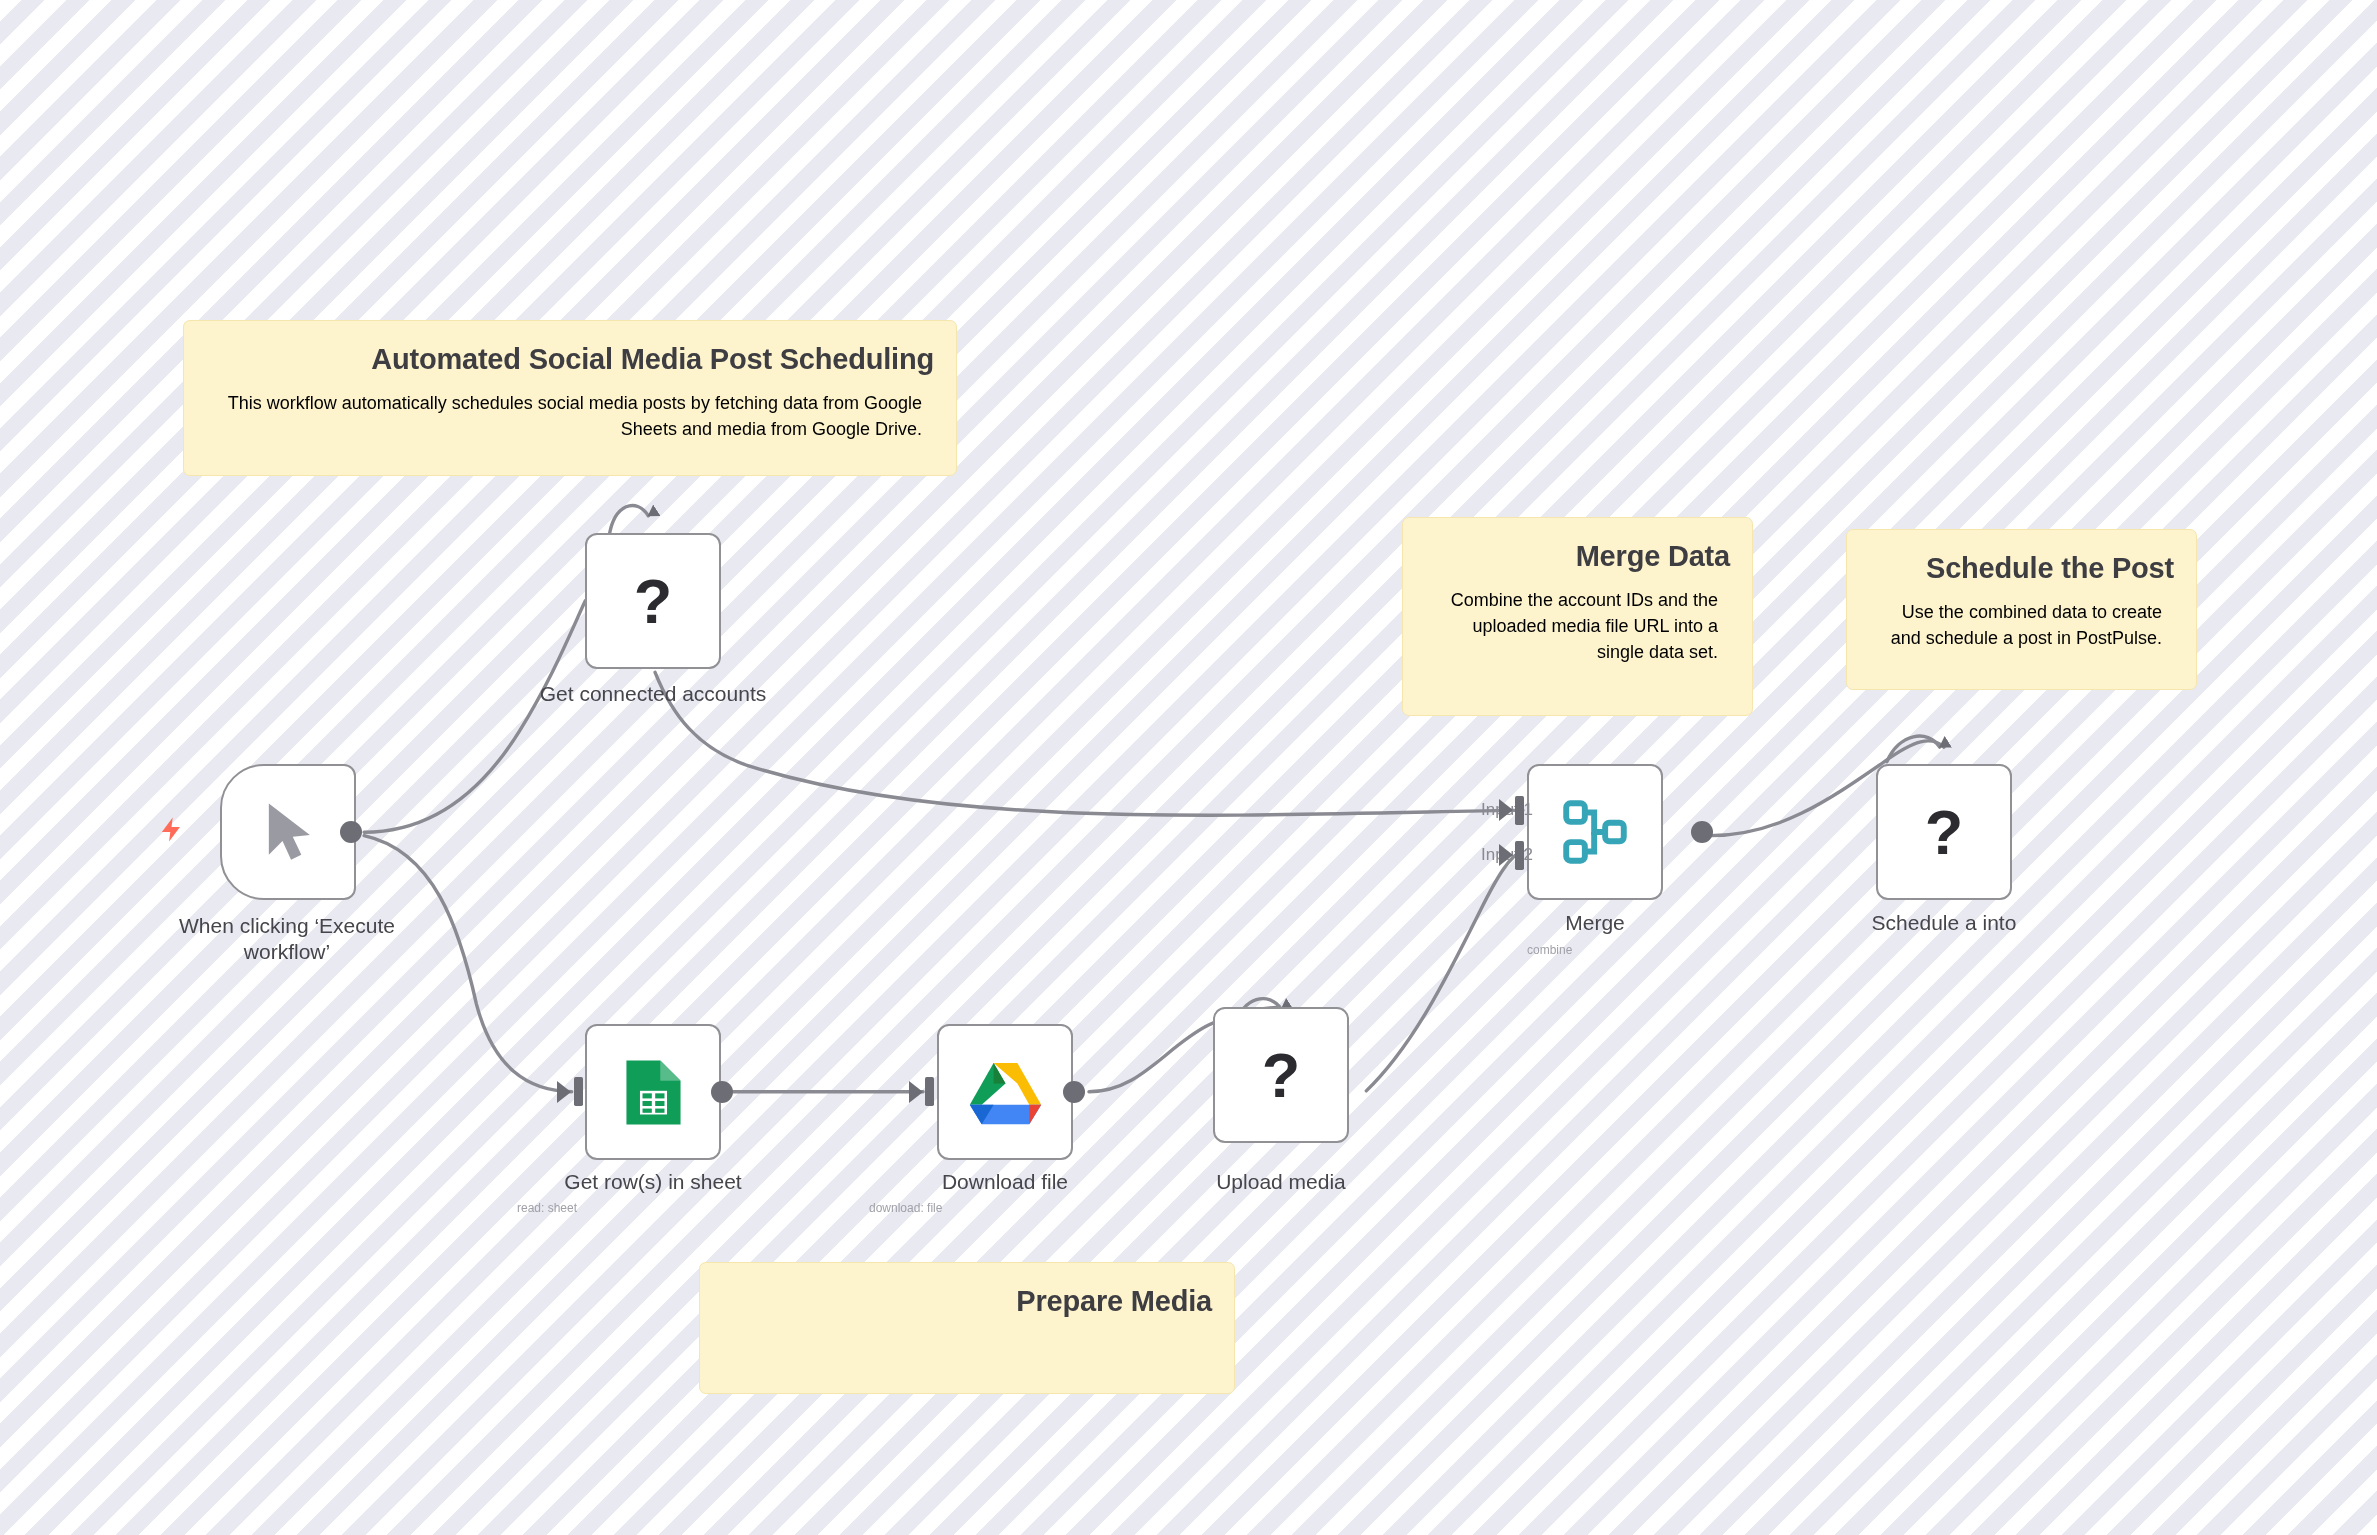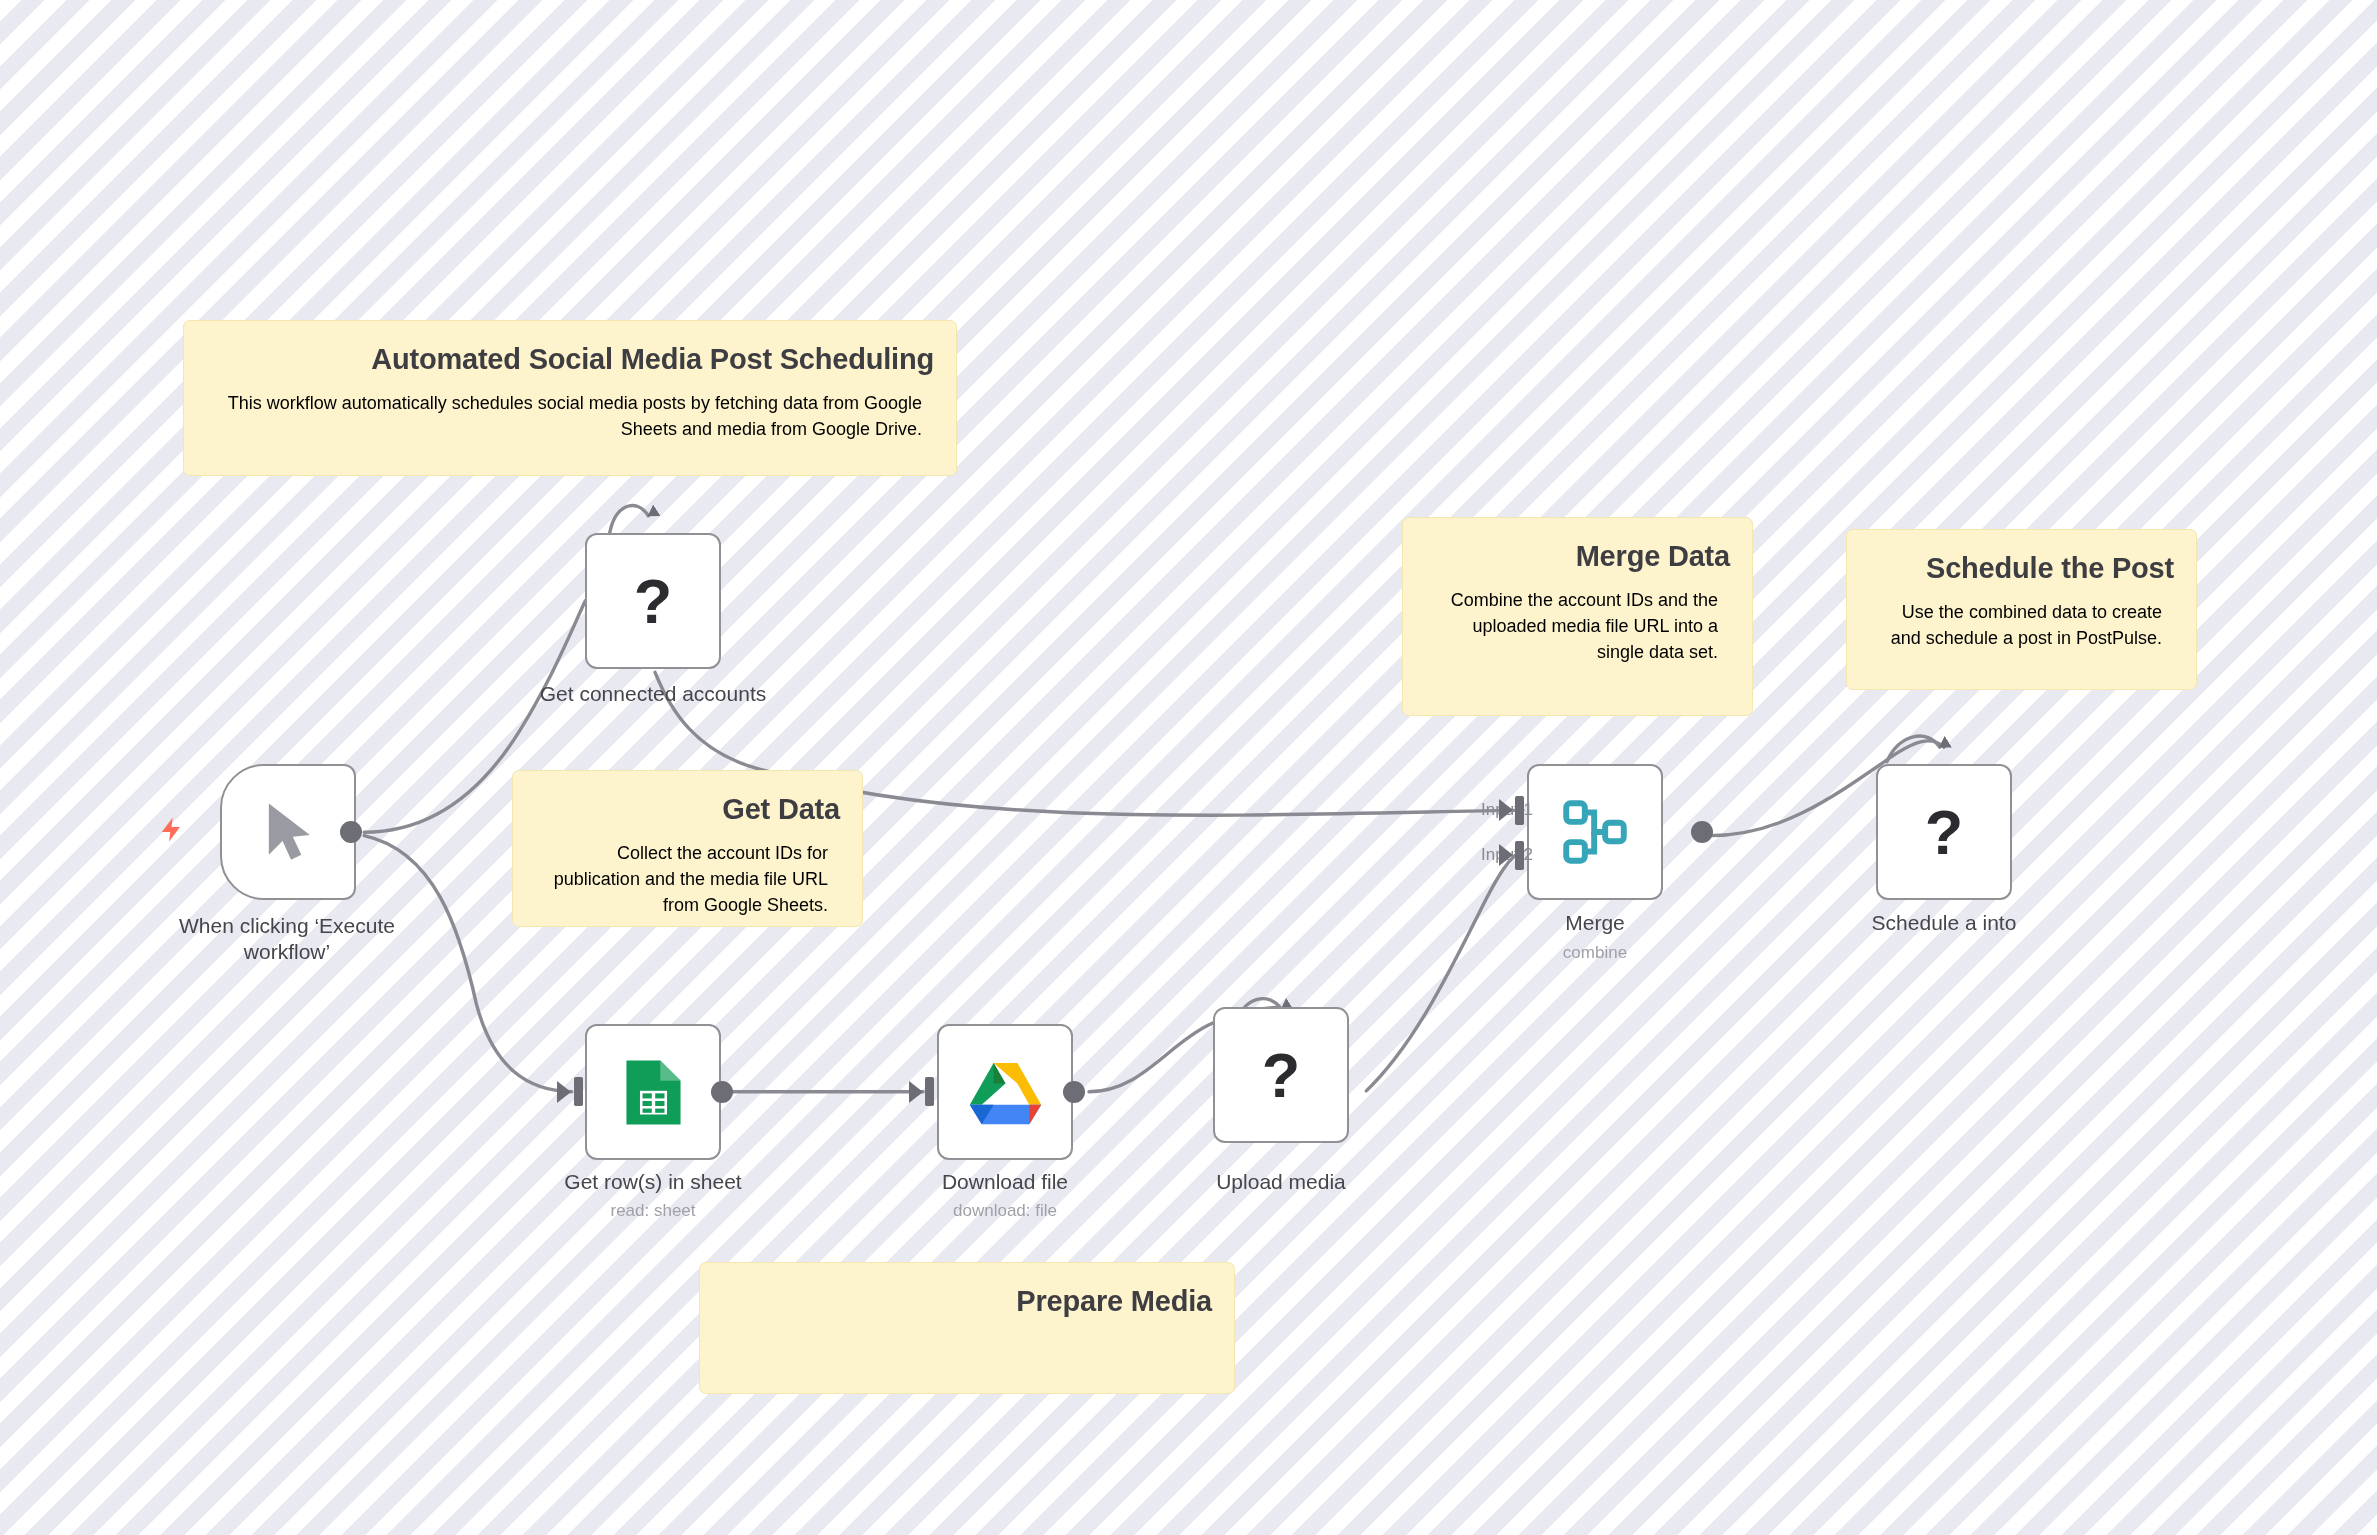--- a/index.html
+++ b/index.html
@@ -91,22 +91,21 @@
     position: absolute;
     text-align: center;
     font-size: 21px;
     color: #45454b;
     line-height: 1.22;
     white-space: pre-line;
     pointer-events: none;
   }
   .node-sublabel {
     position: absolute;
-    text-align: center;
-    font-size: 17px;
+    font-size: 12px;
     color: #a0a0a8;
     line-height: 1.2;
     pointer-events: none;
   }
 
   
   .out-dot {
     position: absolute;
     width: 22px;
     height: 22px;
@@ -176,24 +175,20 @@
 
       <path d="M 2218,895 C 2232,862 2266,856 2280,878" marker-end="url(#arrowdown)"></path>
     </g>
   </svg>
 
   <div class="sticky" style="left:183px; top:320px; width:774px; height:156px;">
     <div class="sticky-title">Automated Social Media Post Scheduling</div>
     <div class="sticky-body">This workflow automatically schedules social media posts by fetching data from Google Sheets and media from Google Drive.</div>
   </div>
 
-  <div class="sticky" style="left:512px; top:770px; width:351px; height:157px;">
-    <div class="sticky-title">Get Data</div>
-    <div class="sticky-body">Collect the account IDs for publication and the media file URL from Google Sheets.</div>
-  </div>
 
   <div class="sticky" style="left:1402px; top:517px; width:351px; height:199px;">
     <div class="sticky-title">Merge Data</div>
     <div class="sticky-body">Combine the account IDs and the uploaded media file URL into a single data set.</div>
   </div>
 
   <div class="sticky" style="left:1846px; top:529px; width:351px; height:161px;">
     <div class="sticky-title">Schedule the Post</div>
     <div class="sticky-body">Use the combined data to create and schedule a post in PostPulse.</div>
   </div>

